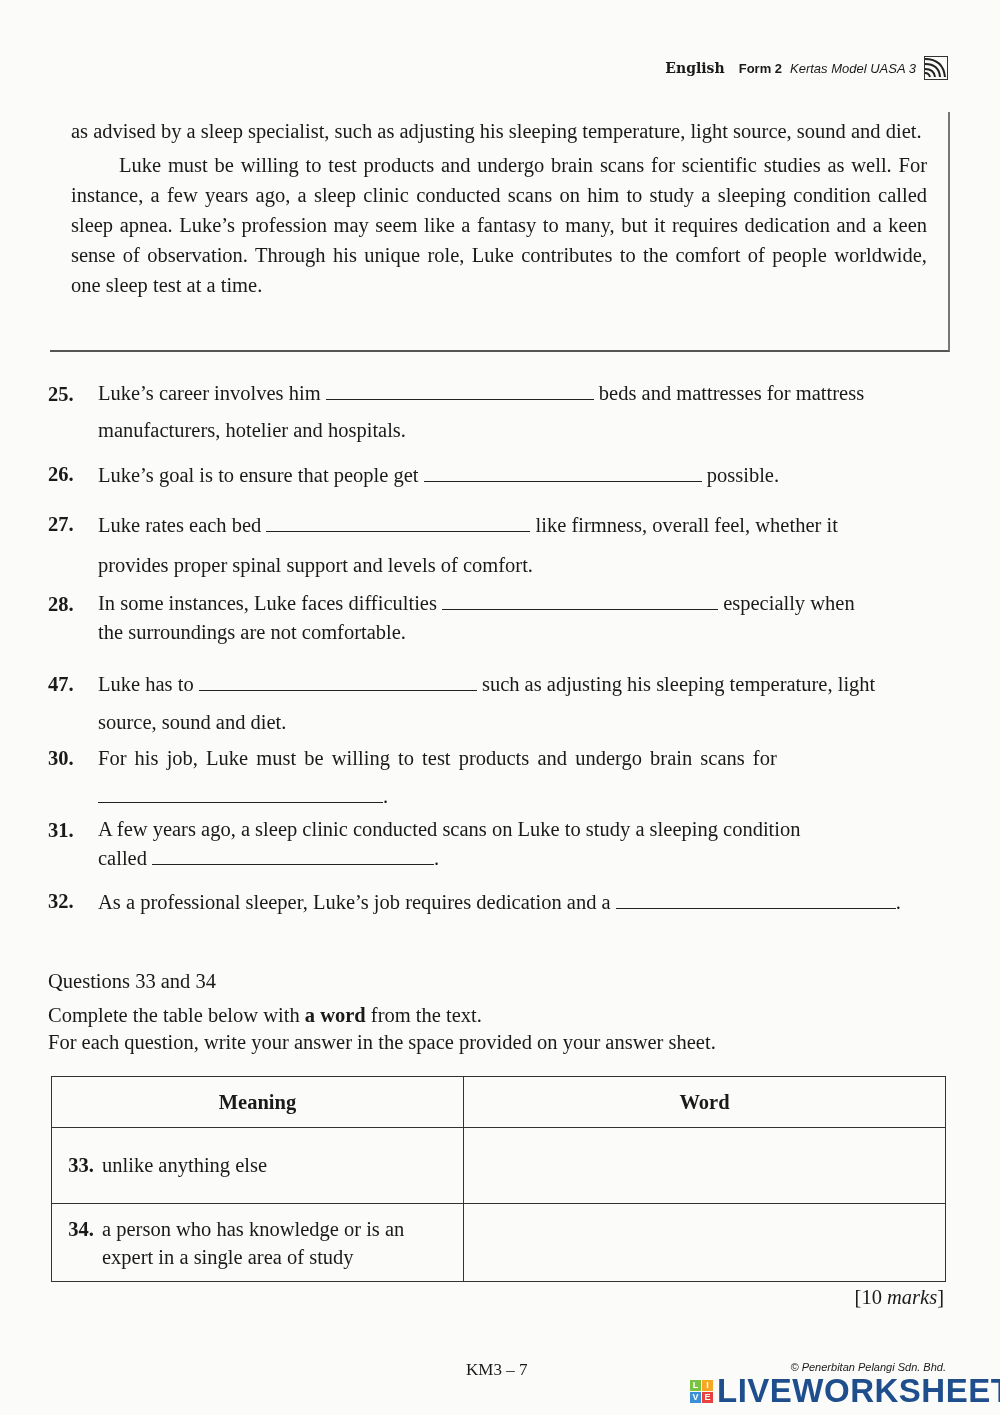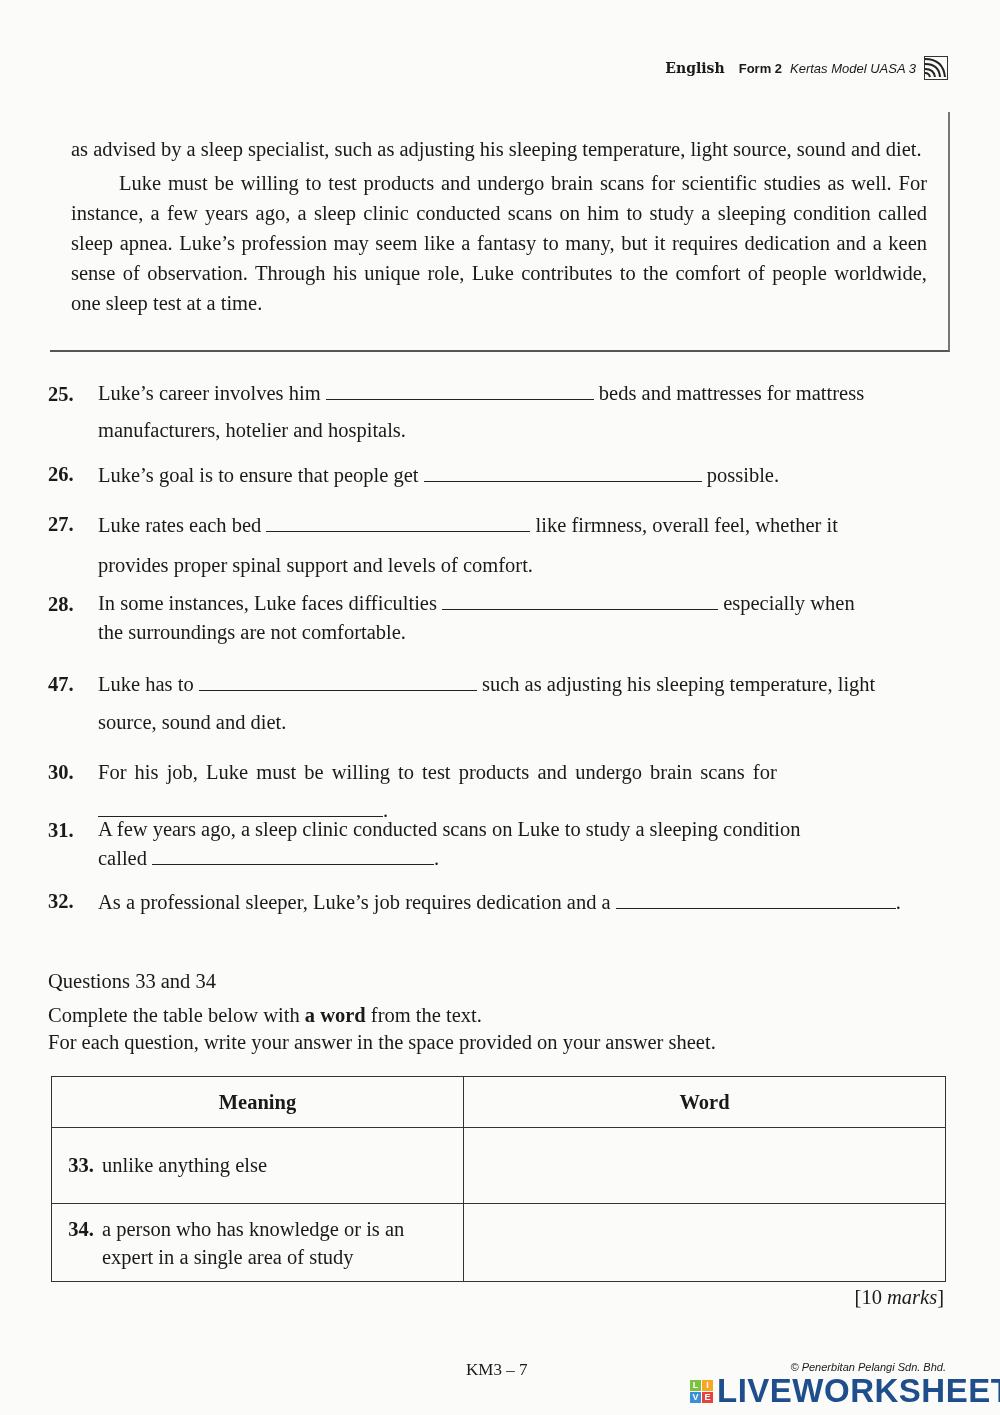--- a/index.html
+++ b/index.html
@@ -14,21 +14,21 @@
     .header .subj { font-family: "DejaVu Serif", serif; font-weight: bold; font-size: 14px; margin-right: 6px; text-align: right; }
     .header .form { font-family: "Liberation Sans", sans-serif; font-weight: bold; }
     .header .model { font-family: "Liberation Sans", sans-serif; font-style: italic; }
     .header .logo { width: 22px; height: 22px; border: 1px solid #333; display: inline-block; position: relative; overflow: hidden; }
     .header .logo svg { display: block; }
 
     .passage-box {
       position: absolute; left: 50px; top: 112px; width: 898px; height: 238px;
       border-right: 2px solid #777; border-bottom: 2px solid #555;
     }
-    .passage { position: absolute; left: 71px; top: 134px; width: 856px; font-size: 20.5px; line-height: 30px; text-align: justify; }
+    .passage { position: absolute; left: 71px; top: 116px; width: 856px; font-size: 20.5px; line-height: 30px; text-align: justify; }
     .passage p { margin: 0 0 4px 0; }
     .passage p.indent { text-indent: 48px; }
 
     .questions { position: absolute; left: 48px; top: 383px; width: 900px; font-size: 20.5px; }
     .q { display: flex; position: absolute; left: 0; width: 900px; }
     .q .num { width: 50px; font-weight: bold; flex: none; }
     .q .body { flex: 1; text-align: justify; }
     .blank { display: inline-block; border-bottom: 1.5px solid #222; height: 18px; vertical-align: baseline; }
 
     .section-title { position: absolute; left: 48px; top: 970px; font-size: 20.5px; font-weight: normal; text-align: center; }
@@ -120,21 +120,21 @@
   <div class="q" style="top:290px;">
     <span class="num">47.</span>
     <div class="body" style="line-height:38px; margin-top:-8px;">
       <span>Luke has to</span>
       <span class="blank" style="width:278px;"></span>
       <span>such as adjusting his sleeping temperature, light</span><br>
       <span>source, sound and diet.</span>
     </div>
   </div>
 
-  <div class="q" style="top:378px;">
+  <div class="q" style="top:364px;">
     <span class="num">30.</span>
     <div class="body" style="line-height:38px; margin-top:-8px; word-spacing:3px;">
       <span>For his job, Luke must be willing to test products and undergo brain scans for</span><br>
       <span class="blank" style="width:285px;"></span><span>.</span>
     </div>
   </div>
 
   <div class="q" style="top:436px;">
     <span class="num">31.</span>
     <div class="body" style="line-height:29px; margin-top:-4px;">

